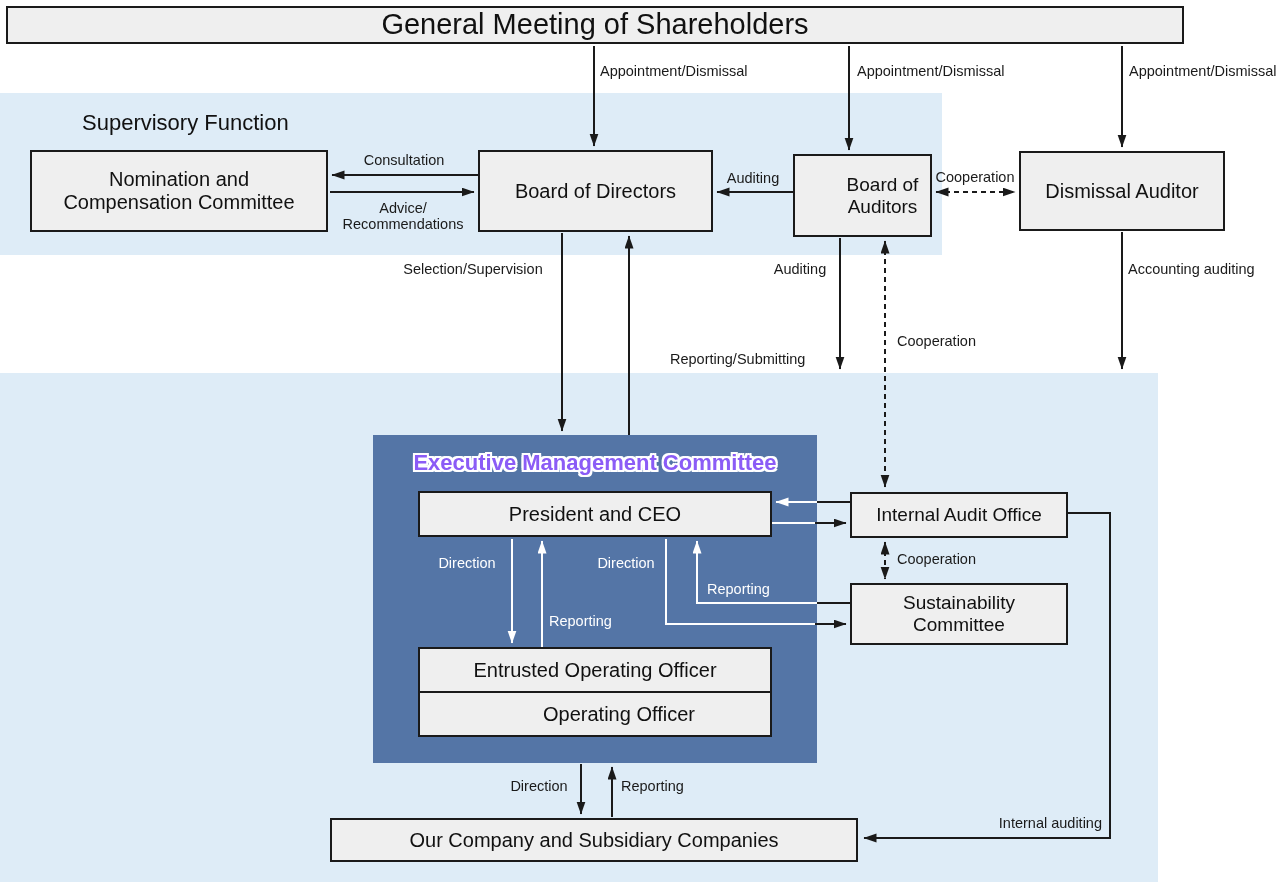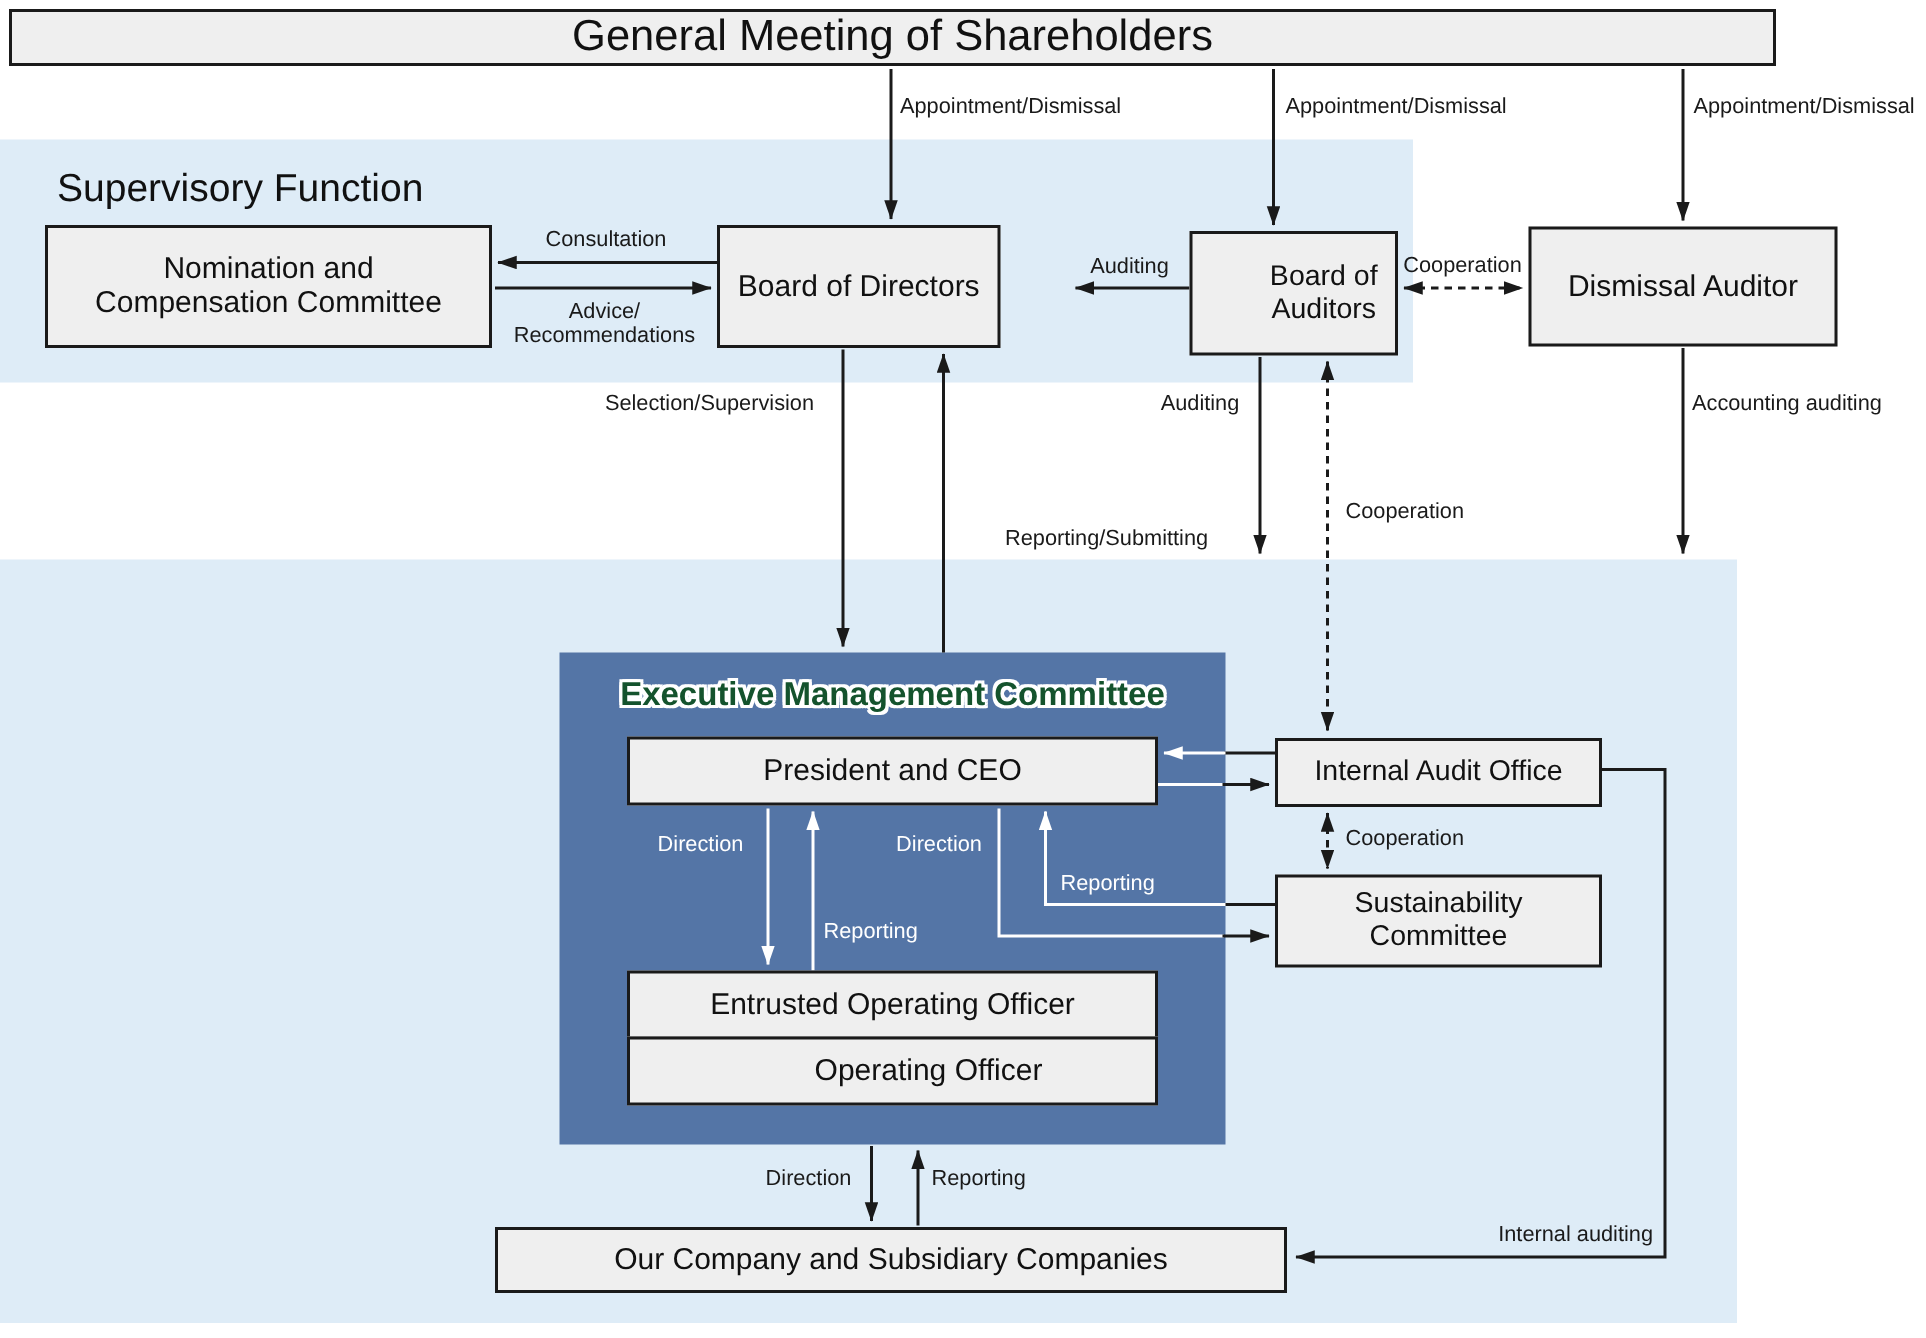--- a/index.html
+++ b/index.html
@@ -2,24 +2,24 @@
 <html style="--region-bg: #deecf7; --emc-bg: #5475a6; --node-fill: #efefef; --node-border: #1a1a1a; --line: #1a1a1a;"><head>
 <meta charset="utf-8">
 <title>Diagram</title>
 <style>
   html,body{margin:0;padding:0;background:#fff;}
   #stage{
     position:relative;width:1284px;height:892px;background:#fff;overflow:hidden;
     font-family:"Liberation Sans","DejaVu Sans",sans-serif;color:#111;
   }
   .region{position:absolute;background:var(--region-bg,#deecf7);z-index:0;}
-  .region-title{position:absolute;font-size:26px;color:#111;z-index:4;white-space:nowrap;}
+  .region-title{position:absolute;font-size:22px;color:#111;z-index:4;white-space:nowrap;margin-left:44px;}
   .emc{position:absolute;background:var(--emc-bg,#5475a6);z-index:1;}
   .emc-title{
-    position:absolute;z-index:4;text-align:center;font-size:22px;font-weight:bold;color:#14532d;
+    position:absolute;z-index:4;text-align:center;font-size:22px;font-weight:bold;color:#8b5cf6;
     text-shadow:-2px -2px 0 #fff,2px -2px 0 #fff,-2px 2px 0 #fff,2px 2px 0 #fff,
                 0 -2px 0 #fff,0 2px 0 #fff,-2px 0 0 #fff,2px 0 0 #fff;
   }
   .box{
     position:absolute;background:var(--node-fill,#efefef);border:2px solid var(--node-border,#1a1a1a);
     box-sizing:border-box;display:flex;flex-direction:column;align-items:center;justify-content:center;
     text-align:center;z-index:3;line-height:1.15;
   }
   .fs21{font-size:29px;} .fs20{font-size:20px;} .fs19{font-size:19px;}
   .lbl{position:absolute;font-size:14.5px;color:#1a1a1a;line-height:1.12;z-index:4;white-space:nowrap;}
@@ -96,21 +96,21 @@
 
   <div class="box fs21" style="left:6px;top:6px;width:1178px;height:38px;">
     <span>General Meeting of Shareholders</span>
   </div>
 
   <div class="box fs20" style="left:30px;top:150px;width:298px;height:82px;">
     <span>Nomination and</span>
     <span>Compensation Committee</span>
   </div>
 
-  <div class="box fs20" style="left:478px;top:150px;width:189px;height:82px;">
+  <div class="box fs20" style="left:478px;top:150px;width:235px;height:82px;">
     <span>Board of Directors</span>
   </div>
 
   <div class="box fs19" style="left:793px;top:154px;width:139px;height:83px;padding-left:40px;">
     <span>Board of</span>
     <span>Auditors</span>
   </div>
 
   <div class="box fs20" style="left:1019px;top:151px;width:206px;height:80px;">
     <span>Dismissal Auditor</span>

